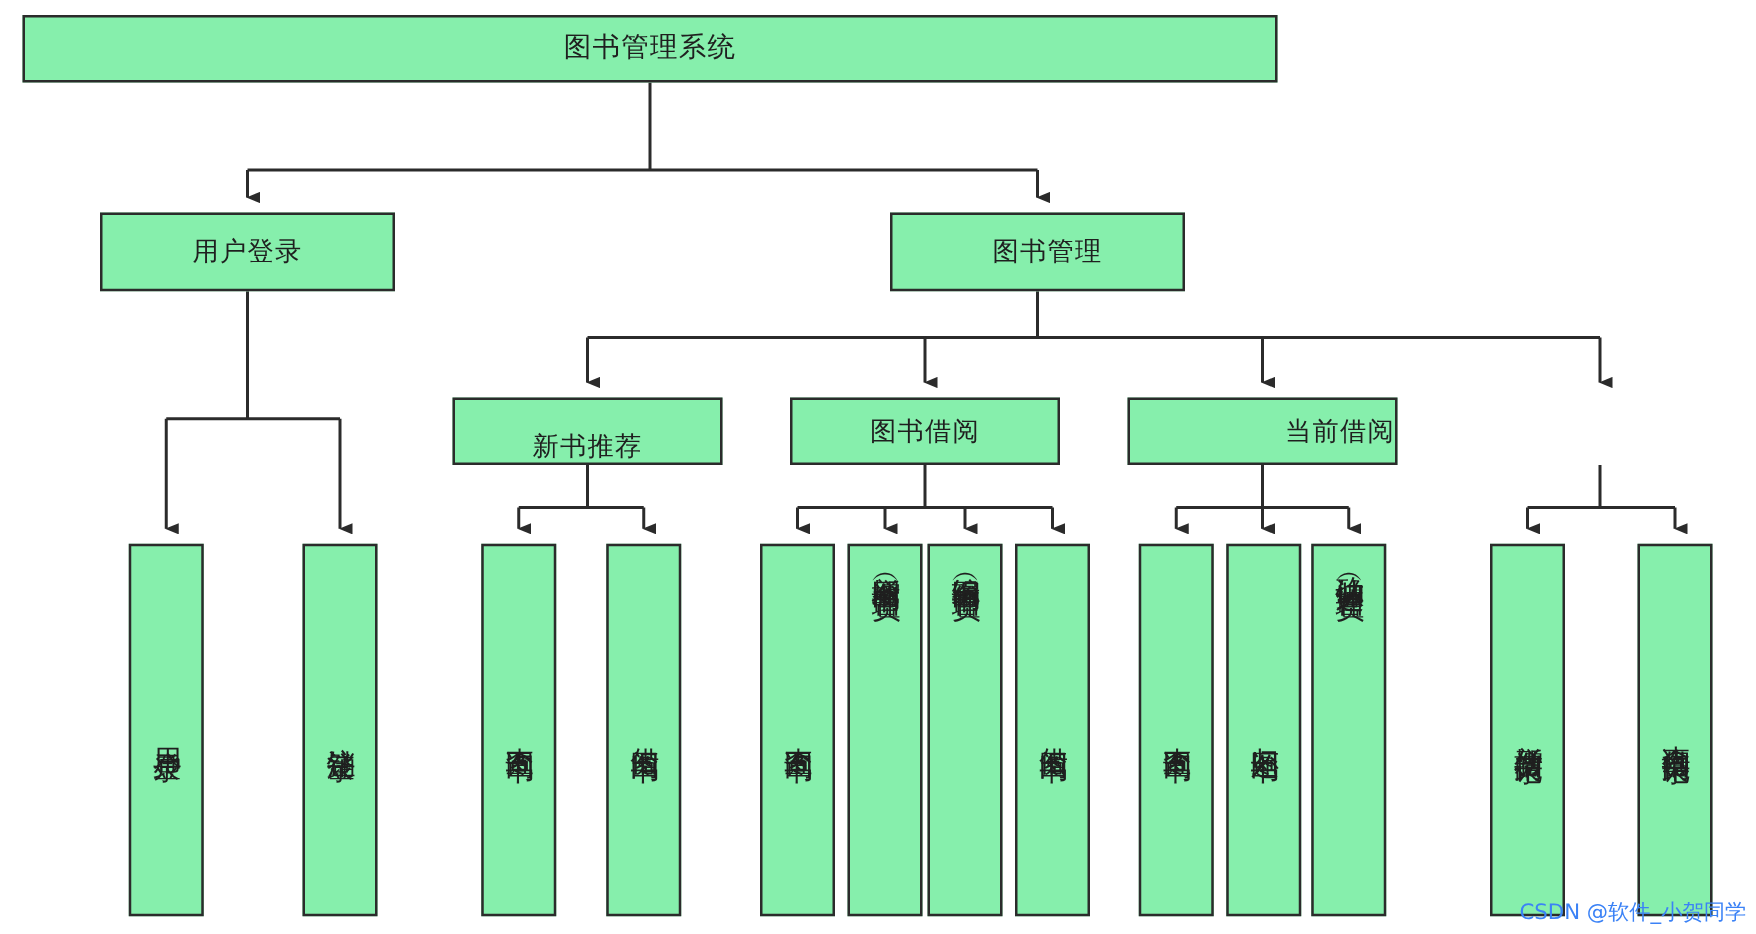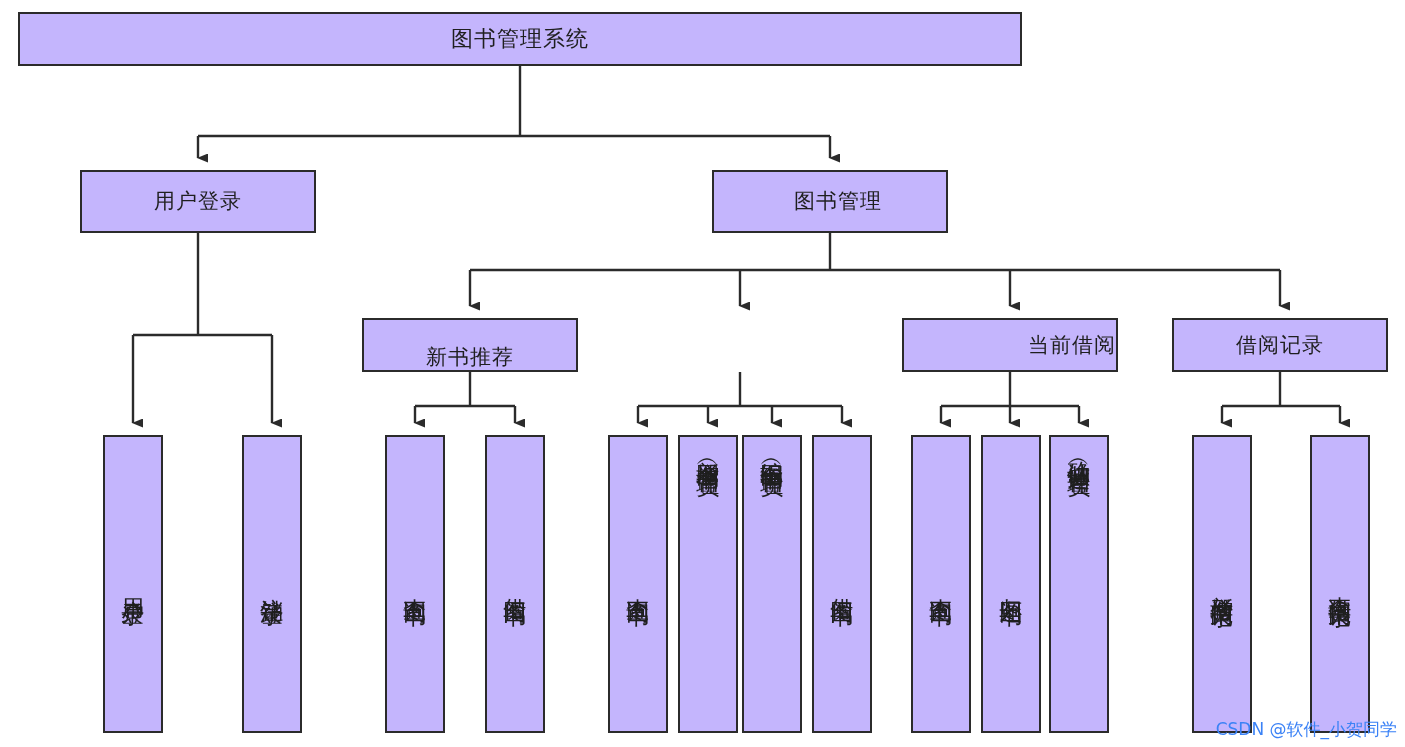--- a/index.html
+++ b/index.html
@@ -18,21 +18,21 @@
   #wires{
     position:absolute;
     left:0; top:0;
     width:1405px; height:747px;
     pointer-events:none;
   }
   .node{
     position:absolute;
     box-sizing:border-box;
     border:2px solid #2b2b2b;
-    background:#c4b5fd;
+    background:#86efac;
     display:flex;
     align-items:center;
     justify-content:center;
     z-index:2;
   }
   .node .lbl{
     display:block;
     text-align:center;
     line-height:1.18;
     color:#1f1f1f;
@@ -134,25 +134,25 @@
   <div class="node h" style="left:80px;top:170px;width:236px;height:63px;">
     <span class="lbl">用户登录</span>
   </div>
   <div class="node h" style="left:712px;top:170px;width:236px;height:63px;padding-left:16px;">
     <span class="lbl">图书管理</span>
   </div>
 
   <div class="node h" style="left:362px;top:318px;width:216px;height:54px;align-items:flex-end;">
     <span class="lbl">新书推荐</span>
   </div>
+  <div class="node h" style="left:632px;top:318px;width:216px;height:54px;">
+    <span class="lbl">图书借阅</span>
+  </div>
   <div class="node h" style="left:902px;top:318px;width:216px;height:54px;justify-content:flex-end;">
     <span class="lbl">当前借阅</span>
-  </div>
-  <div class="node h" style="left:1172px;top:318px;width:216px;height:54px;">
-    <span class="lbl">借阅记录</span>
   </div>
 
   <div class="node v" style="left:103px;top:435px;width:60px;height:298px;">
     <span class="lbl">用户登录</span>
   </div>
   <div class="node v" style="left:242px;top:435px;width:60px;height:298px;">
     <span class="lbl">注销登录</span>
   </div>
 
   <div class="node v" style="left:385px;top:435px;width:60px;height:298px;">

